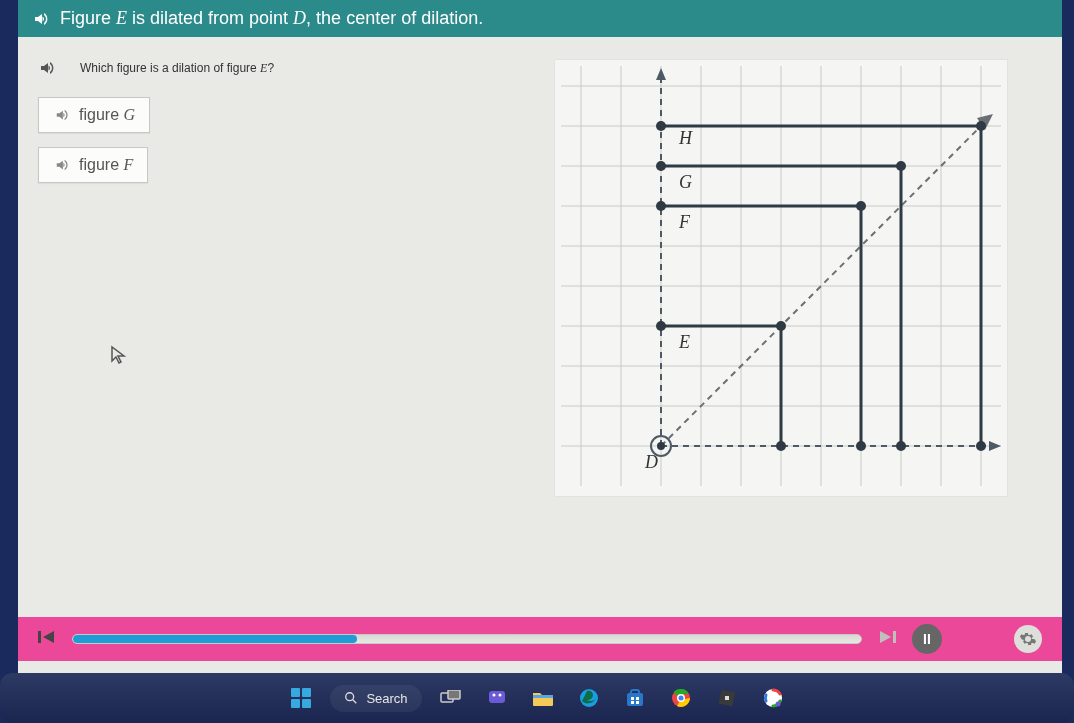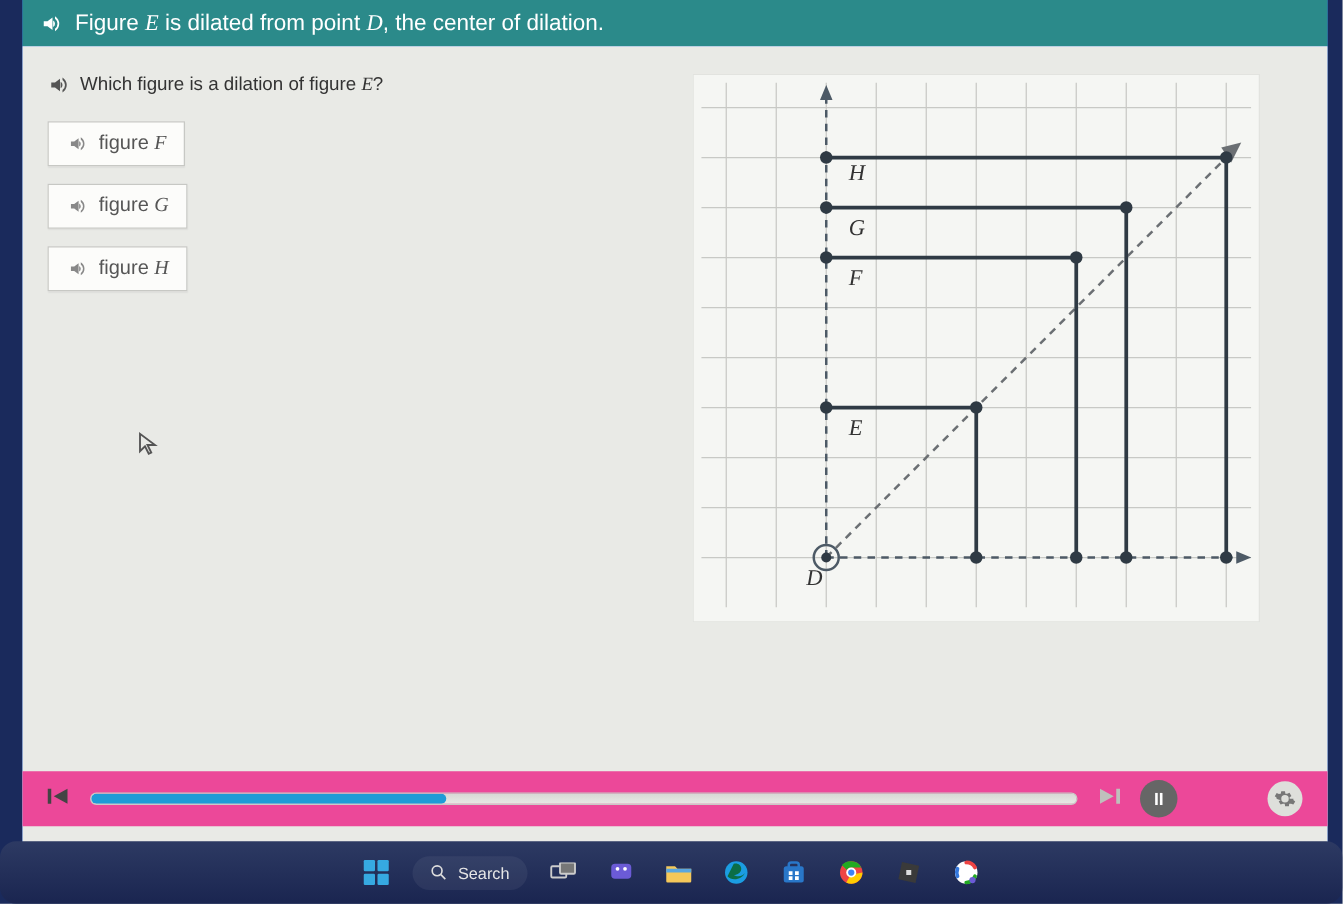--- a/index.html
+++ b/index.html
@@ -36,22 +36,22 @@
     flex: 1;
     background: #e9eae6;
     display: flex;
     position: relative;
     padding: 22px 20px;
   }
   .left-col {
     flex: 0 0 48%;
   }
   .question-row {
-    display: flex; align-items: center; gap: 8px;
-    font-size: 15px; color: #333;
+    display: flex; align-items: center; gap: 24px;
+    font-size: 12px; color: #333;
     margin-bottom: 20px;
   }
   .math { font-family: "Times New Roman", Georgia, serif; font-style: italic; }
   .answer-btn {
     display: inline-flex; align-items: center; gap: 8px;
     background: #fcfcfa;
     border: 1px solid #c7c8c4;
     padding: 8px 14px;
     margin-bottom: 14px;
     font-size: 16px; color: #555;
@@ -168,53 +168,41 @@
         <span class="speaker-icon">
           <svg width="16" height="16" viewBox="0 0 16 16">
               <path fill="#555" d="M2 6v4h3l4 3V3L5 6H2zm9 2a3 3 0 0 0-1.5-2.6v5.2A3 3 0 0 0 11 8zm0-6v2a5 5 0 0 1 0 8v2a7 7 0 0 0 0-12z"></path>
             </svg>
         </span>
         <span>
           <span>Which figure is a dilation of figure </span><span class="math">E</span><span>?</span>
         </span>
       </div>
 
-      <div>
-        <button class="answer-btn">
-          <span class="speaker-icon">
-            <svg width="14" height="14" viewBox="0 0 16 16">
-                <path fill="#888" d="M2 6v4h3l4 3V3L5 6H2zm9 2a3 3 0 0 0-1.5-2.6v5.2A3 3 0 0 0 11 8zm0-6v2a5 5 0 0 1 0 8v2a7 7 0 0 0 0-12z"></path>
-              </svg>
-          </span>
-          <span>
-            <span>figure </span><span class="math">F</span>
-          </span>
-        </button>
-      </div>
       <div>
         <button class="answer-btn">
           <span class="speaker-icon">
             <svg width="14" height="14" viewBox="0 0 16 16">
                 <path fill="#888" d="M2 6v4h3l4 3V3L5 6H2zm9 2a3 3 0 0 0-1.5-2.6v5.2A3 3 0 0 0 11 8zm0-6v2a5 5 0 0 1 0 8v2a7 7 0 0 0 0-12z"></path>
               </svg>
           </span>
           <span>
             <span>figure </span><span class="math">G</span>
           </span>
         </button>
       </div>
       <div>
         <button class="answer-btn">
           <span class="speaker-icon">
             <svg width="14" height="14" viewBox="0 0 16 16">
                 <path fill="#888" d="M2 6v4h3l4 3V3L5 6H2zm9 2a3 3 0 0 0-1.5-2.6v5.2A3 3 0 0 0 11 8zm0-6v2a5 5 0 0 1 0 8v2a7 7 0 0 0 0-12z"></path>
               </svg>
           </span>
           <span>
-            <span>figure </span><span class="math">H</span>
+            <span>figure </span><span class="math">F</span>
           </span>
         </button>
       </div>
 
       <span class="cursor-arrow">
         <svg width="18" height="20" viewBox="0 0 18 20">
             <path fill="none" stroke="#555" stroke-width="1.5" d="M2 2 L2 16 L6 12 L9 18 L11 17 L8 11 L14 11 Z"></path>
           </svg>
       </span>
     </div>

